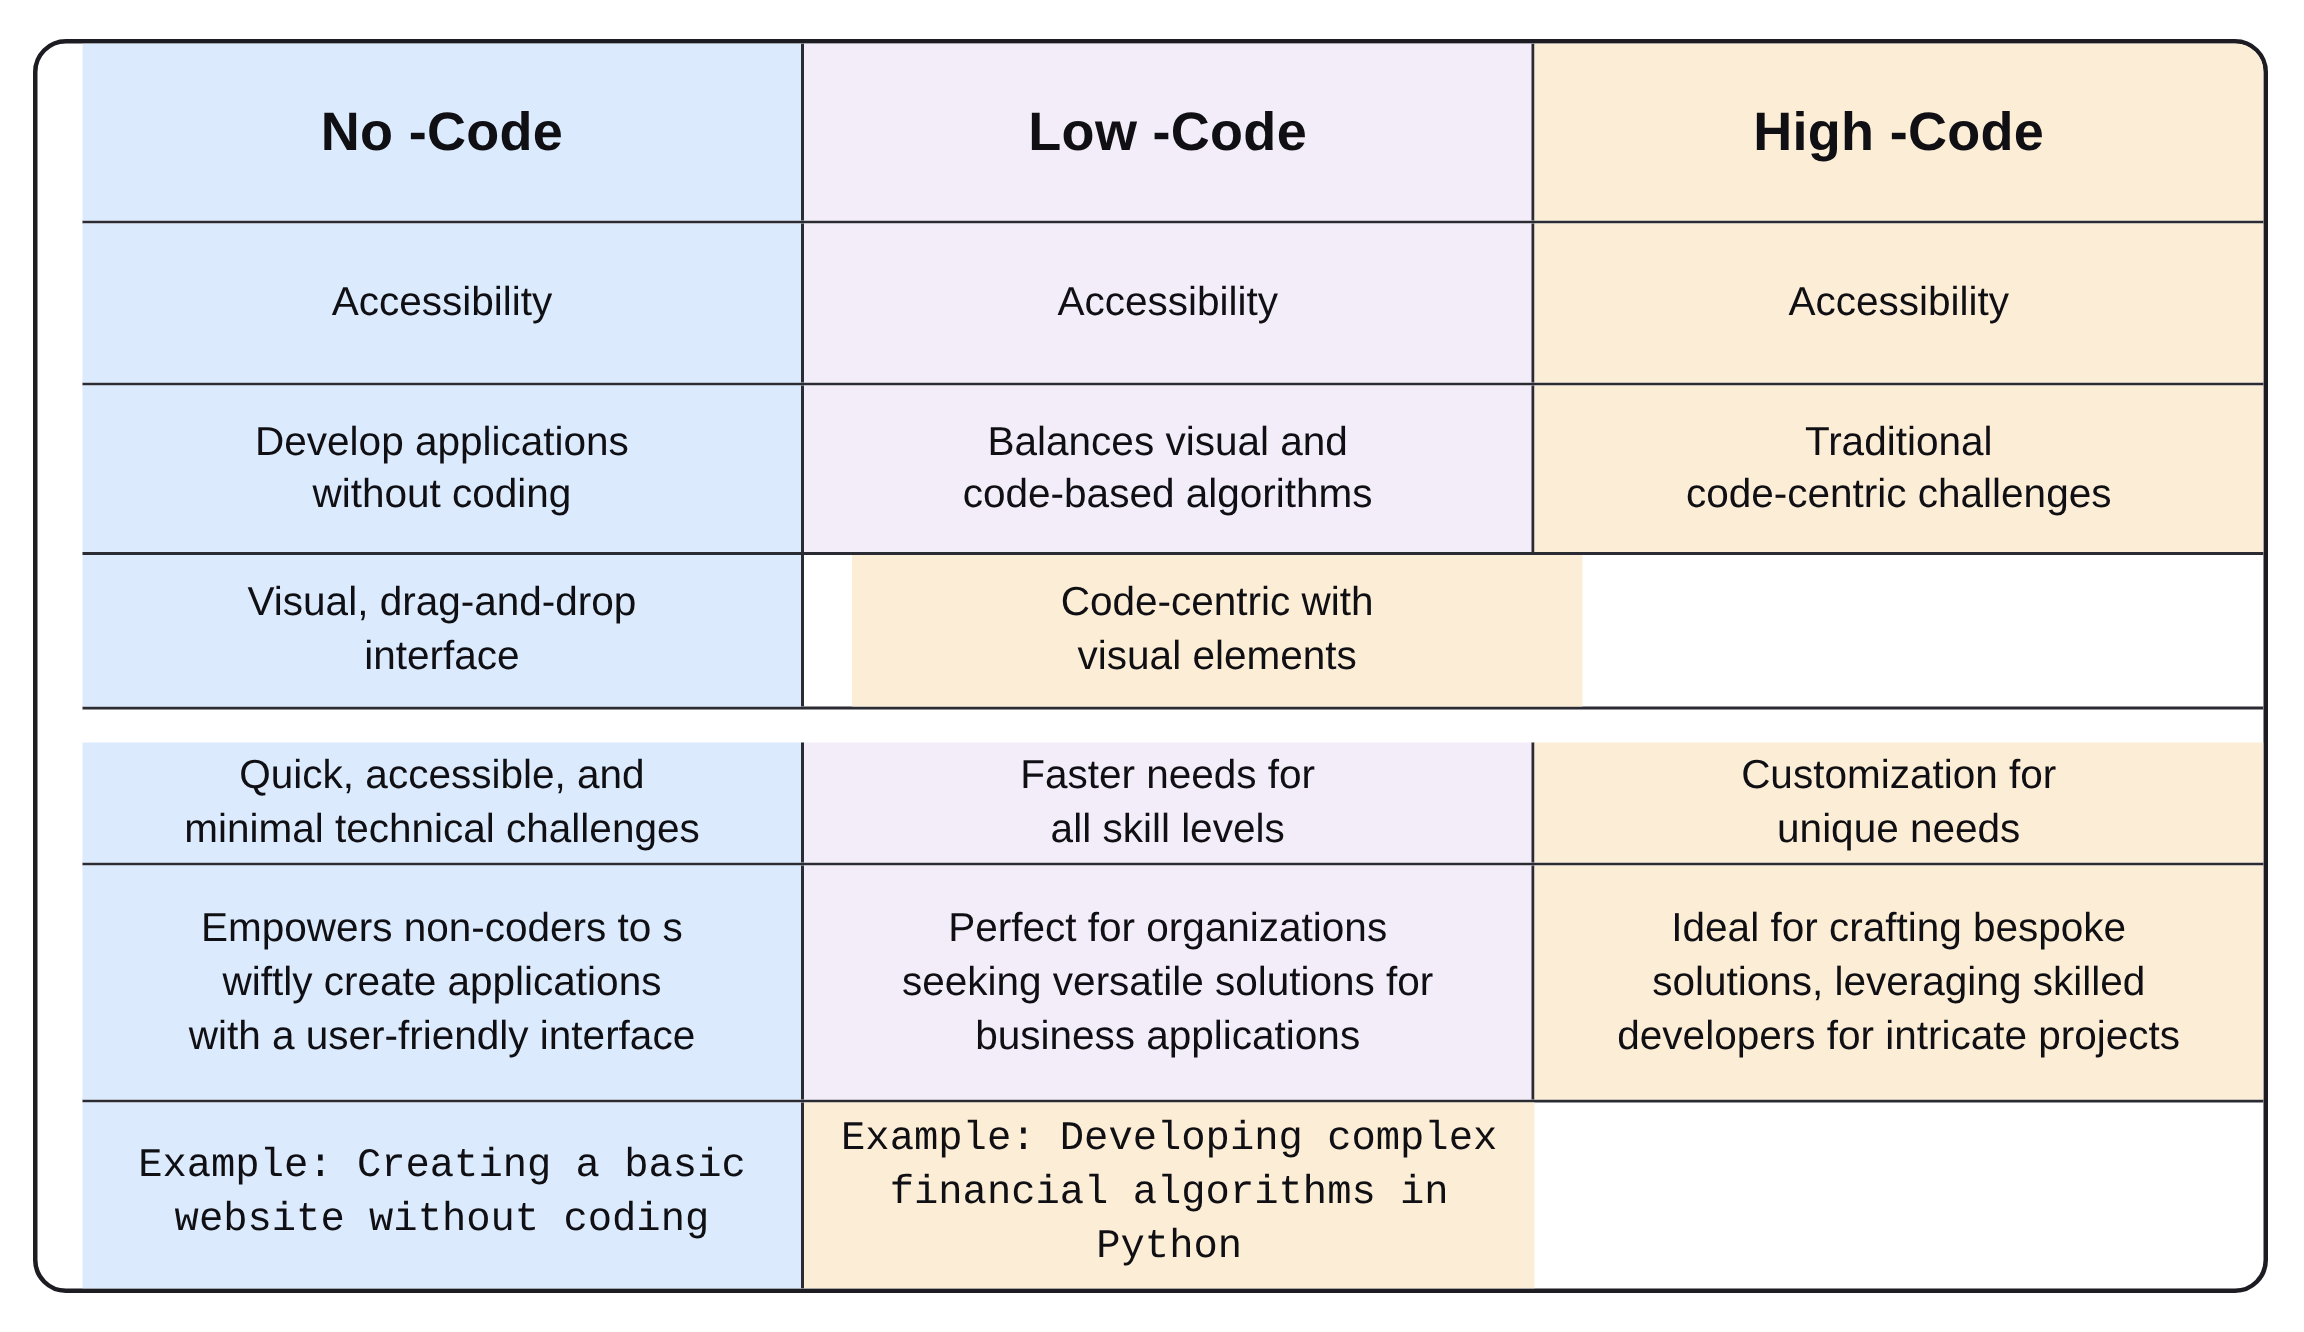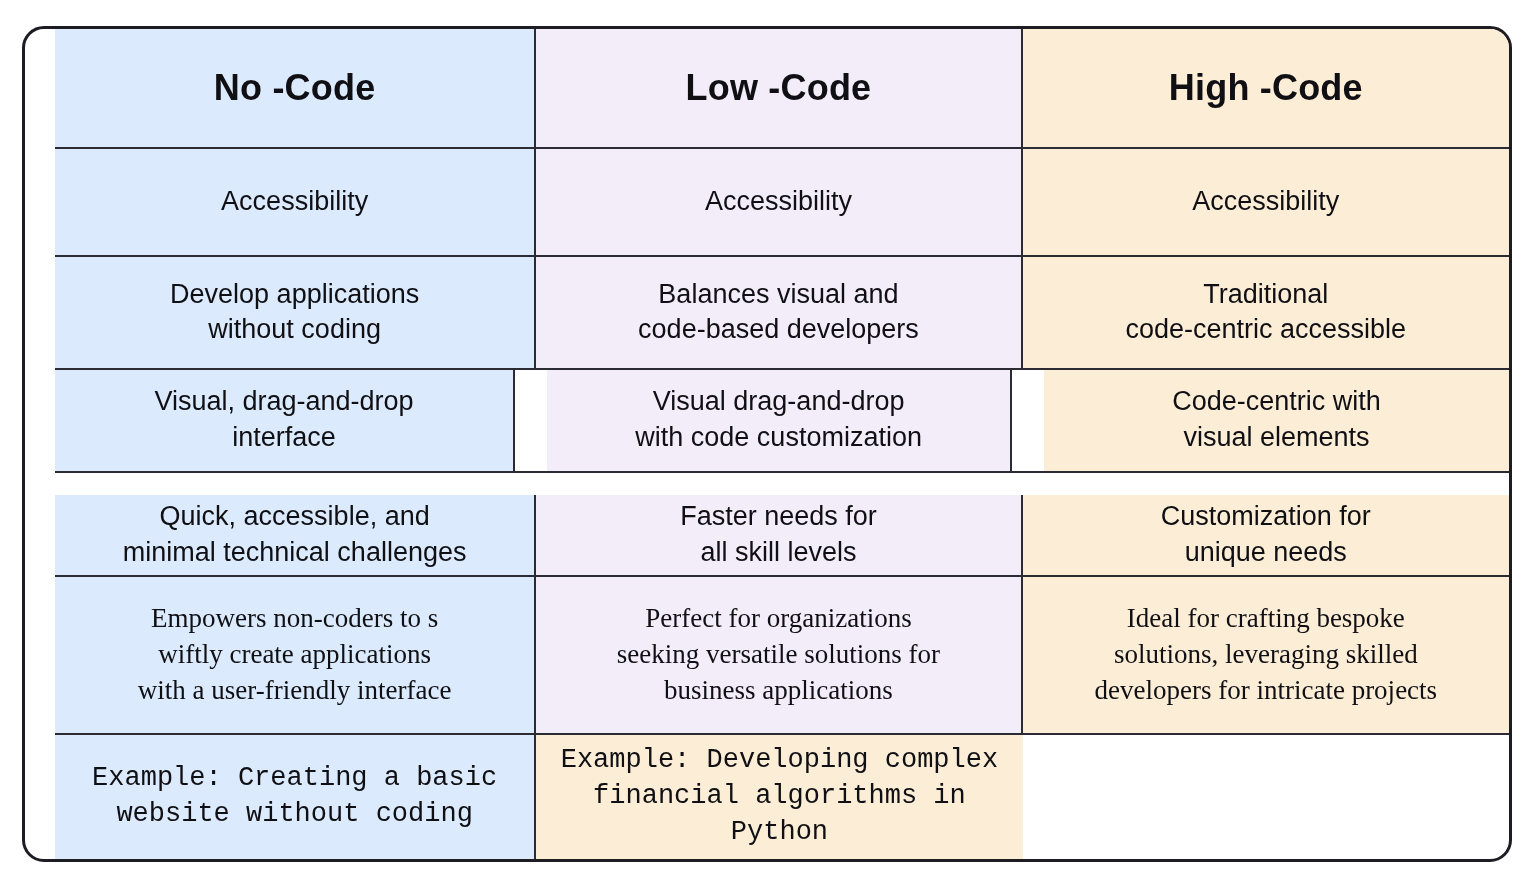--- a/index.html
+++ b/index.html
@@ -46,21 +46,21 @@
     border-bottom: 2px solid #2b2b33;
   }
   .trow:last-child { border-bottom: none; }
 
   
   .row-head  { height: 124px; }
   .row-r1    { height: 112px; }
   .row-r2    { height: 116px; }
   .row-r3    { height: 107px; gap: 32px; }
   .row-r4    { height: 107px; align-items: flex-end; }
-  .row-r5    { height: 164px; font-family: Liberation Serif, serif; }
+  .row-r5    { height: 164px; }
   .row-r6    { height: 128px; font-family: Liberation Mono, monospace; }
 
   .tcell {
     box-sizing: border-box;
     display: flex;
     align-items: center;
     justify-content: center;
     text-align: center;
     padding: 4px 14px;
     border-right: 2px solid #2b2b33;
@@ -101,30 +101,28 @@
     <div class="trow row-r1">
       <div class="tcell body-cell col-nocode">Accessibility</div>
       <div class="tcell body-cell col-lowcode">Accessibility</div>
       <div class="tcell body-cell col-highcode">Accessibility</div>
     </div>
 
     <div class="trow row-r2">
       <div class="tcell body-cell col-nocode">Develop applications
 without coding</div>
       <div class="tcell body-cell col-lowcode">Balances visual and
-code-based developers</div>
+code-based algorithms</div>
       <div class="tcell body-cell col-highcode">Traditional
-code-centric accessible</div>
+code-centric challenges</div>
     </div>
 
     <div class="trow row-r3">
       <div class="tcell body-cell col-nocode">Visual, drag-and-drop
 interface</div>
-      <div class="tcell body-cell col-lowcode">Visual drag-and-drop
-with code customization</div>
       <div class="tcell body-cell col-highcode">Code-centric with
 visual elements</div>
     </div>
 
     <div class="trow row-r4">
       <div class="tcell body-cell col-nocode">Quick, accessible, and
 minimal technical challenges</div>
       <div class="tcell body-cell col-lowcode">Faster needs for
 all skill levels</div>
       <div class="tcell body-cell col-highcode">Customization for

